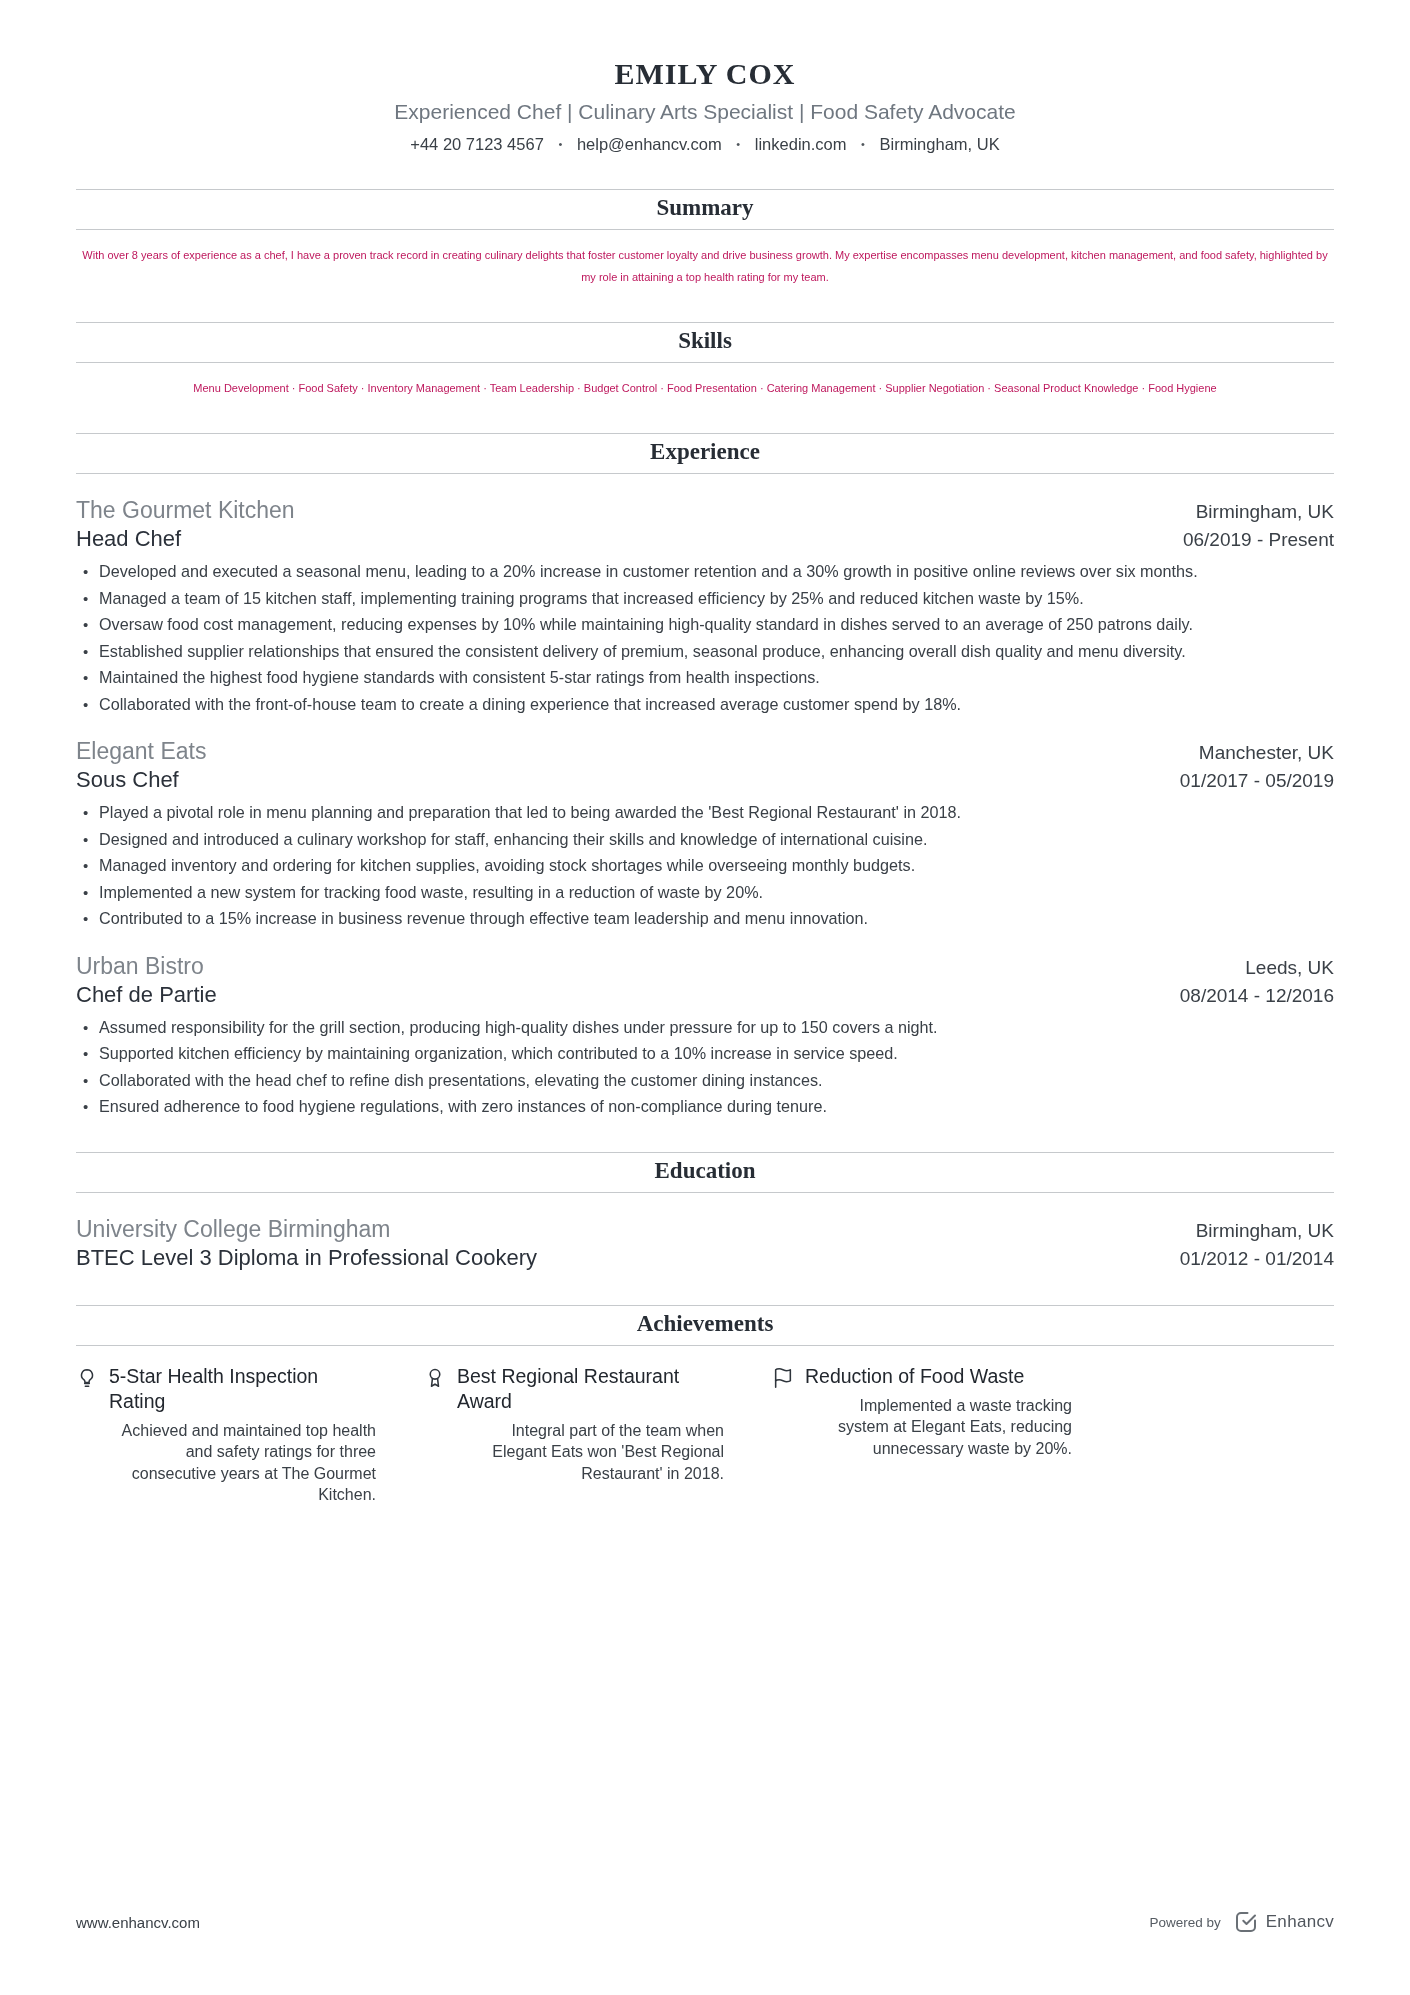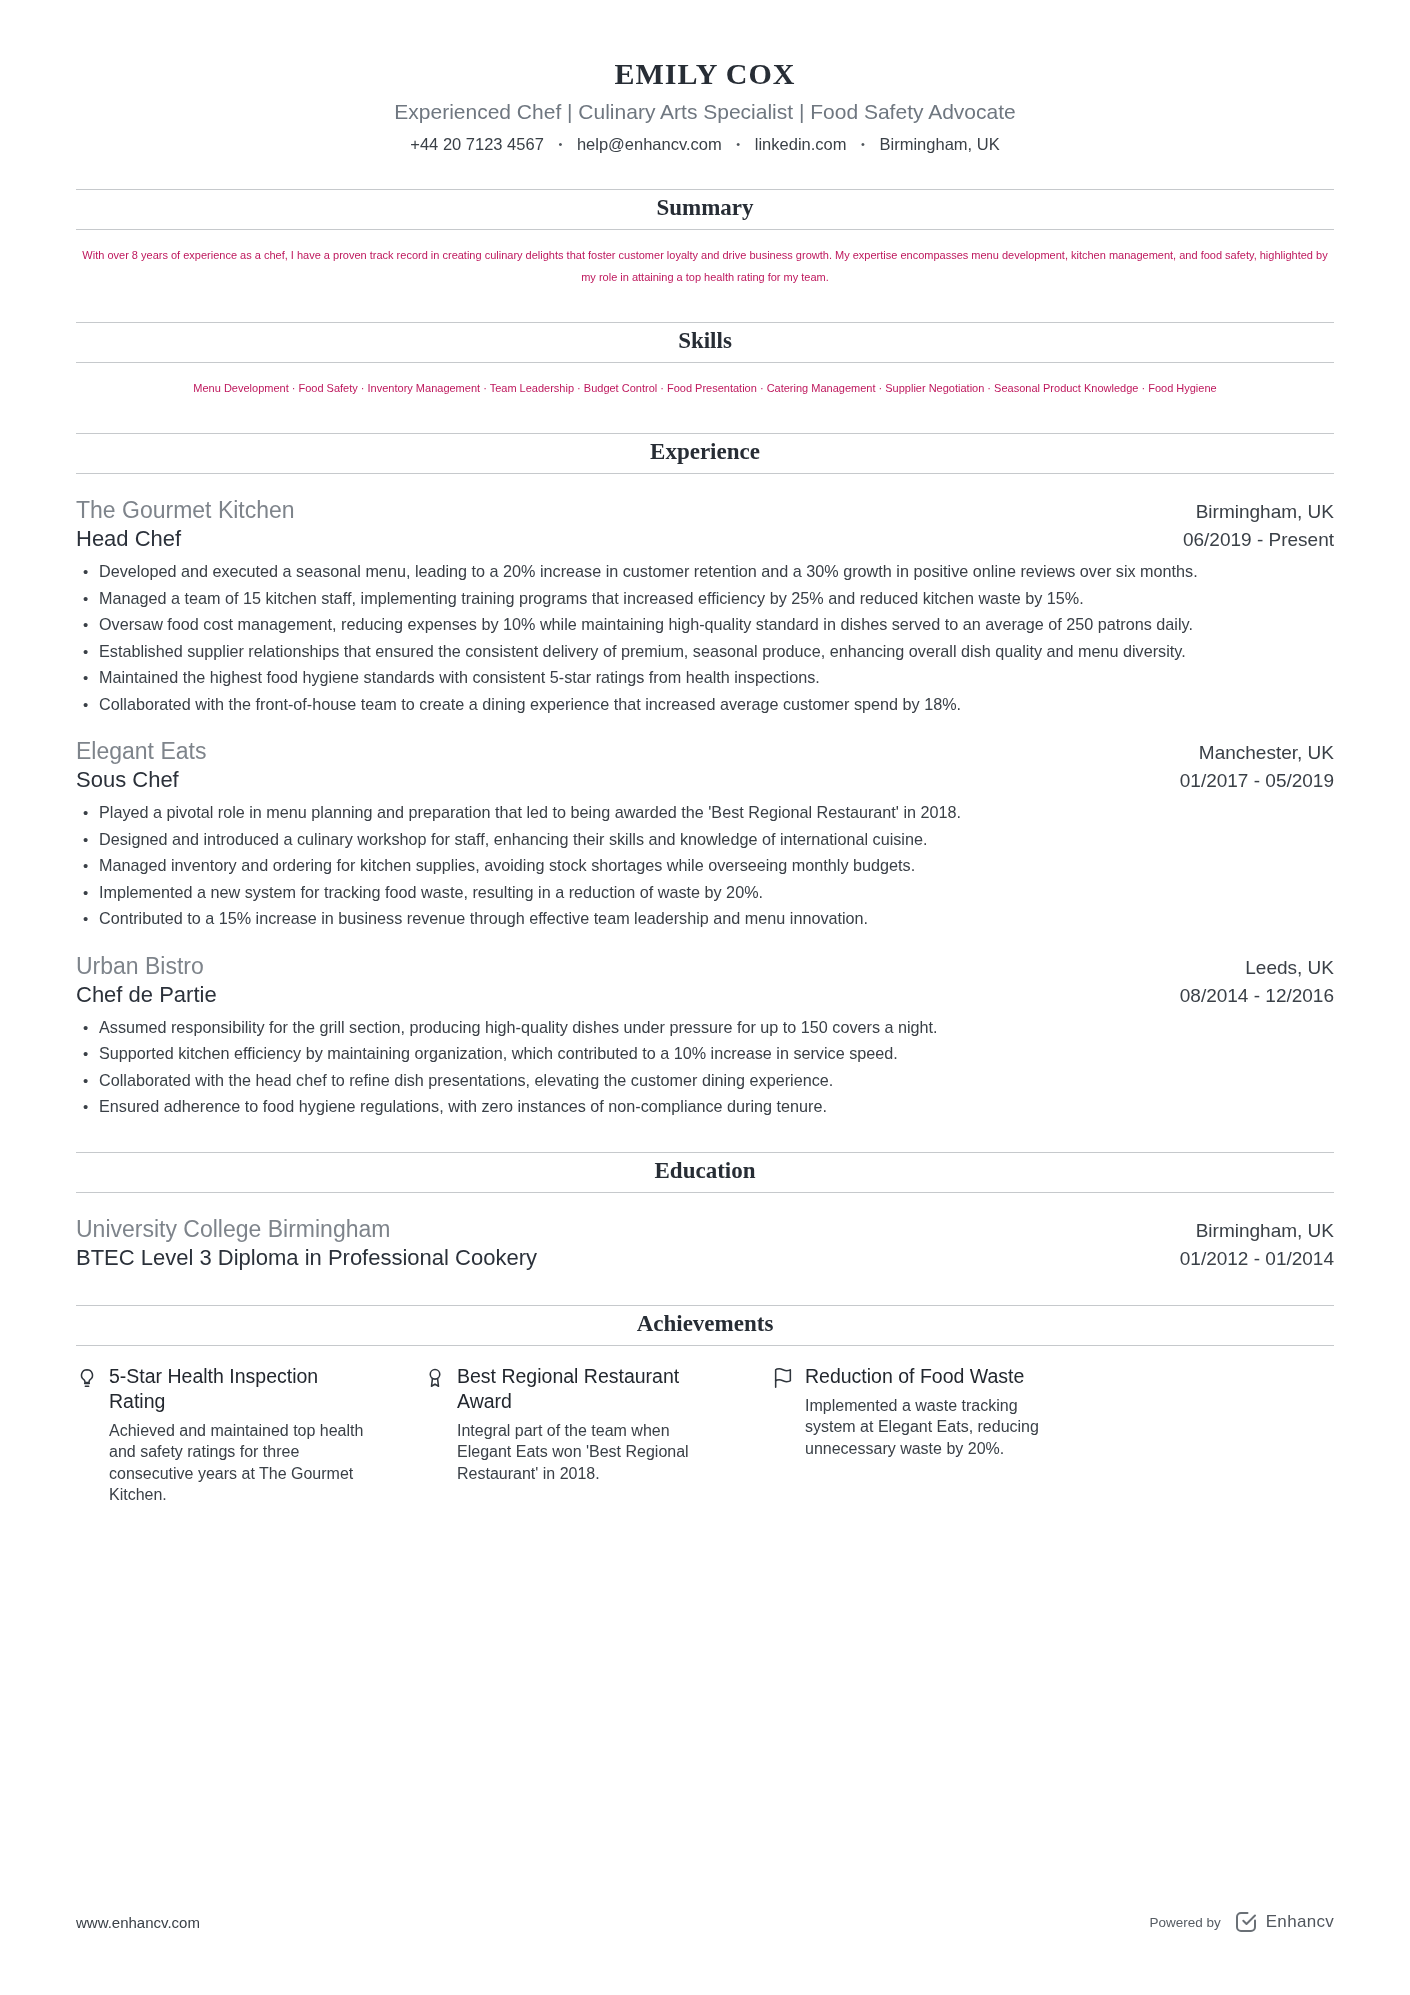--- a/index.html
+++ b/index.html
@@ -141,20 +141,21 @@
   .ach-title {
     font-size: 19.5px;
     line-height: 25px;
     color: #22272e;
   }
   .ach-text {
     margin-top: 6px;
     font-size: 16px;
     line-height: 21.5px;
     color: #3a4047;
+    text-align: right;
   }
 
   
   .footer {
     position: absolute;
     left: 76px;
     right: 76px;
     bottom: 60px;
     display: flex;
     justify-content: space-between;
@@ -263,21 +264,21 @@
           <span class="company">Urban Bistro</span>
           <span class="loc">Leeds, UK</span>
         </div>
         <div class="entry-row">
           <span class="role">Chef de Partie</span>
           <span class="dates">08/2014 - 12/2016</span>
         </div>
         <ul class="bullets">
           <li>Assumed responsibility for the grill section, producing high-quality dishes under pressure for up to 150 covers a night.</li>
           <li>Supported kitchen efficiency by maintaining organization, which contributed to a 10% increase in service speed.</li>
-          <li>Collaborated with the head chef to refine dish presentations, elevating the customer dining experience.</li>
+          <li>Collaborated with the head chef to refine dish presentations, elevating the customer dining instances.</li>
           <li>Ensured adherence to food hygiene regulations, with zero instances of non-compliance during tenure.</li>
         </ul>
       </div>
     </section>
 
     <section class="section">
       <div class="sec-head">
         <h2>Education</h2>
       </div>
       <div class="entry">

